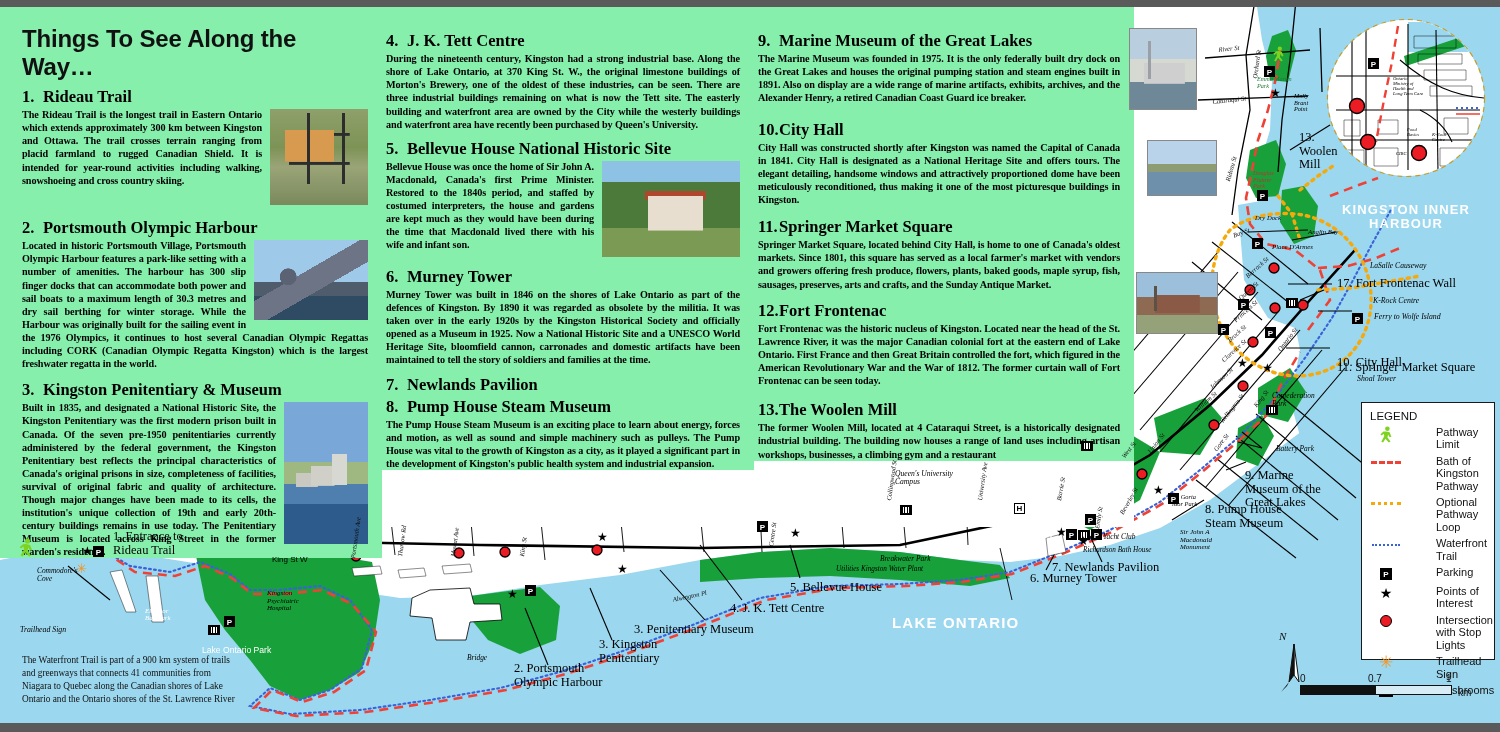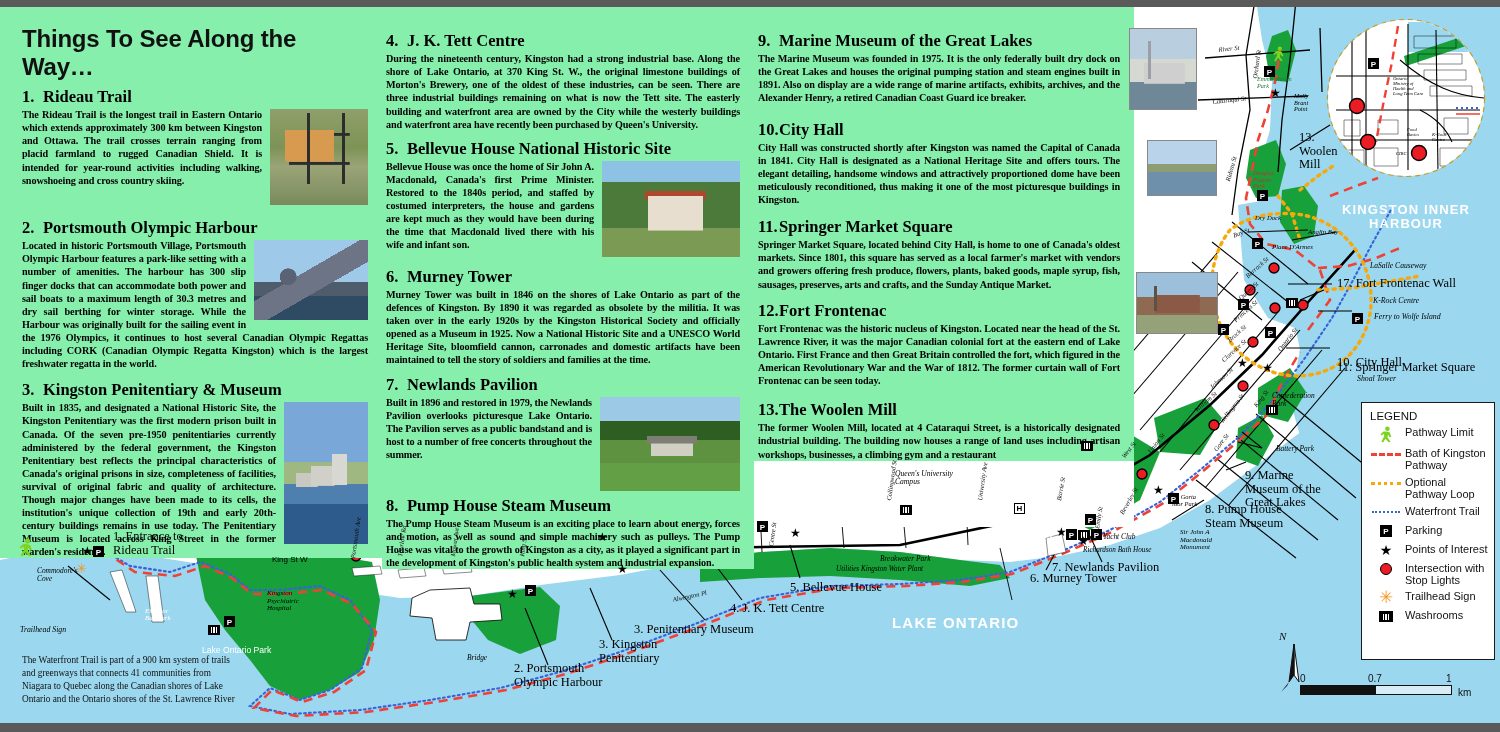--- a/index.html
+++ b/index.html
@@ -120,21 +120,21 @@
   .mk-star { color:#000; font-size: 12px; line-height: 10px; }
   .mk-tr { color:#f7941e; font-size: 13px; line-height: 10px; }
   .mk-walker svg { display: block; }
 
   
   #legend {
     position: absolute; left: 1361px; top: 402px; width: 134px; height: 258px;
     background: #fff; border: 1.6px solid #1a1a1a; padding: 7px 6px 0 7px;
   }
   #legend .ltitle { font-size: 11.5px; color:#111; margin: 0 0 4px 1px; }
-  .lrow { display: flex; align-items: flex-start; margin-bottom: 4px; }
+  .lrow { display: flex; align-items: flex-start; margin-bottom: 4px; gap: 31px; }
   .lsym { width: 34px; min-height: 15px; display:flex; align-items:center; justify-content:center; flex: 0 0 34px; }
   .ltext { font-size: 11px; color:#111; line-height: 12.4px; padding-left: 2px; }
   .dash-red { width: 30px; height: 0; border-top: 3px dashed #ef4136; }
   .dot-yel  { width: 30px; height: 0; border-top: 3px dotted #f6a90b; }
   .dot-blu  { width: 28px; height: 0; border-top: 2.5px dotted #3a62d8; }
 
   
   #scalebar { position: absolute; left: 1300px; top: 673px; }
   .sb-nums { position: relative; height: 12px; width: 152px; font-size: 10px; color:#111; }
   .sb-nums span { position: absolute; top: 0; }
@@ -378,24 +378,20 @@
     <h2 class="sec" style="margin-top:9px"><span class="num">5.</span><span>Bellevue House National Historic Site</span></h2>
     <div class="clearfix">
       <div class="wrapimg photo ph-bellevue" style="width:138px;height:96px;"></div>
       <p class="body">Bellevue House was once the home of Sir John A. Macdonald, Canada's first Prime Minister. Restored to the 1840s period, and staffed by costumed interpreters, the house and gardens are kept much as they would have been during the time that Macdonald lived there with his wife and infant son.</p>
     </div>
 
     <h2 class="sec" style="margin-top:9px"><span class="num">6.</span><span>Murney Tower</span></h2>
     <p class="body">Murney Tower was built in 1846 on the shores of Lake Ontario as part of the defences of Kingston. By 1890 it was regarded as obsolete by the militia. It was taken over in the early 1920s by the Kingston Historical Society and officially opened as a Museum in 1925.  Now a National Historic Site and a UNESCO World Heritage Site, bloomfield cannon, carronades and domestic artifacts have been maintained to tell the story of soldiers and families at the time.</p>
 
     <h2 class="sec" style="margin-top:9px"><span class="num">7.</span><span>Newlands Pavilion</span></h2>
-    <div class="clearfix">
-      <div class="wrapimg photo ph-pavilion" style="width:140px;height:94px;"></div>
-      <p class="body">Built in 1896 and restored in 1979, the Newlands Pavilion overlooks picturesque Lake Ontario.  The Pavilion serves as a public bandstand and is host to a number of free concerts throughout the summer.</p>
-    </div>
 
     <h2 class="sec" style="margin-top:4px"><span class="num">8.</span><span>Pump House Steam Museum</span></h2>
     <p class="body">The Pump House Steam Museum is an exciting place to learn about energy, forces and motion, as well as sound and simple machinery such as pulleys. The Pump House was vital to the growth of Kingston as a city, as it played a significant part in the development of Kingston's public health system and industrial expansion.</p>
   </div>
 
   <div class="panel col3">
     <h2 class="sec"><span class="num">9.</span><span>Marine Museum of the Great Lakes</span></h2>
     <p class="body">The Marine Museum was founded in 1975. It is the only federally built dry dock on the Great Lakes and houses the original pumping station and steam engines built in 1891.  Also on display are a wide range of marine artifacts, exhibits, archives, and the Alexander Henry, a retired Canadian Coast Guard ice breaker.</p>
 
     <h2 class="sec" style="margin-top:16px"><span class="num">10.</span><span>City Hall</span></h2>

